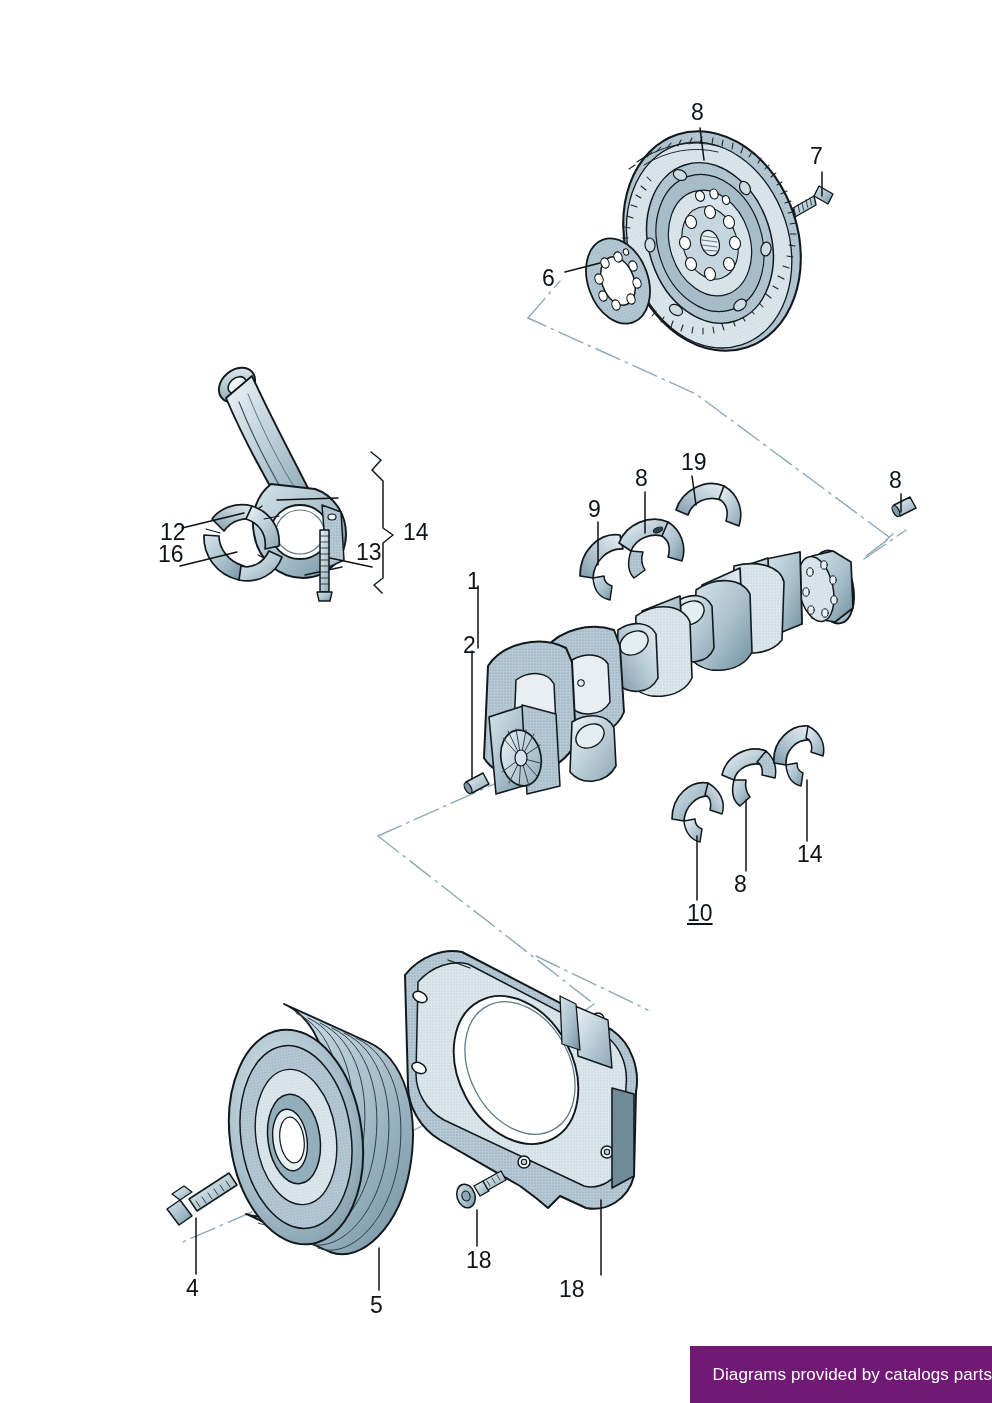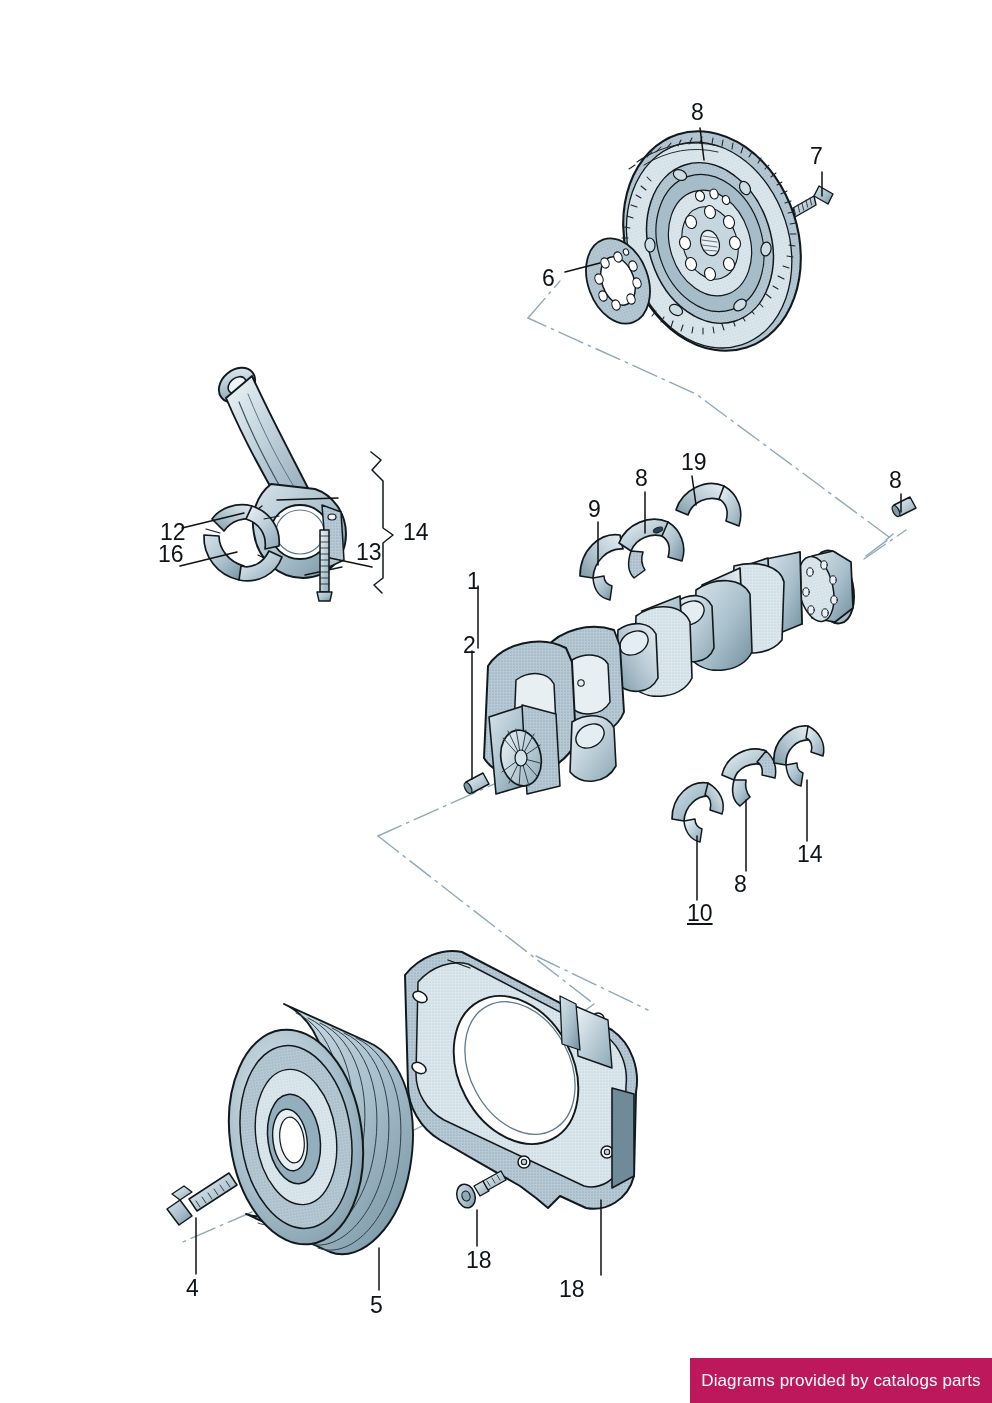--- a/index.html
+++ b/index.html
@@ -10,23 +10,23 @@
     background:#ffffff;
   }
   #stage{position:absolute;left:0;top:0;width:992px;height:1403px;}
   svg.diagram{position:absolute;left:0;top:0;width:992px;height:1403px;display:block;}
   .lbl{
     position:absolute;font-size:23px;color:#0d1316;
     font-family:"Liberation Sans","DejaVu Sans",sans-serif;
     line-height:1;white-space:nowrap;user-select:none;
   }
   #watermark{
-    position:absolute;right:0;bottom:0;width:302px;height:45px;
-    background:#be185d;color:#ffffff;display:flex;align-items:center;
-    justify-content:center;font-size:17px;letter-spacing:.1px;
+    position:absolute;right:0;bottom:0;width:302px;height:57px;
+    background:#701a75;color:#ffffff;display:flex;align-items:center;
+    justify-content:flex-end;font-size:17px;letter-spacing:.1px;
     font-family:"Liberation Sans","DejaVu Sans",sans-serif;
   }
 </style>
 </head>
 <body>
 
 <div id="stage">
 
 <svg class="diagram" viewBox="0 0 992 1403" xmlns="http://www.w3.org/2000/svg">
   <defs>

